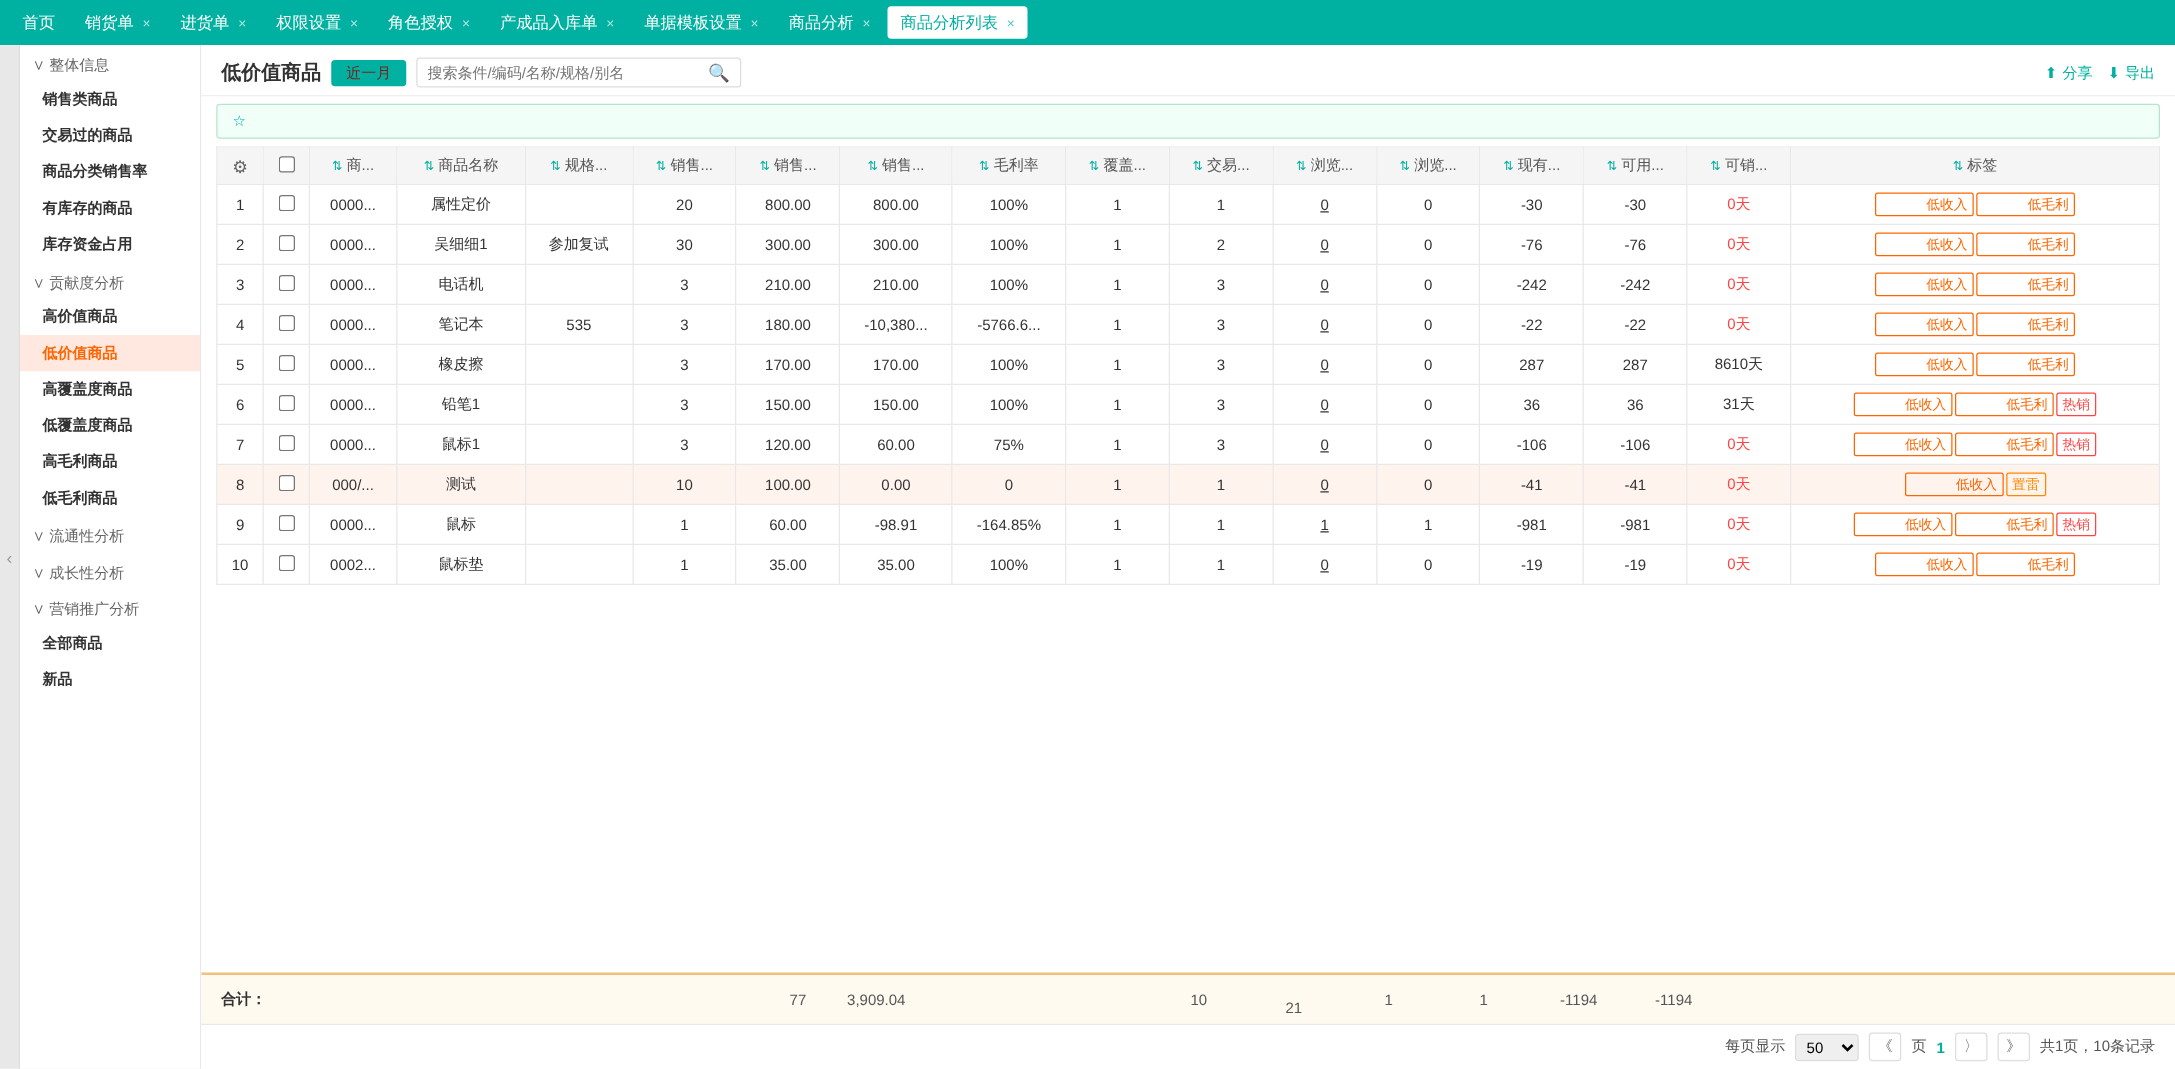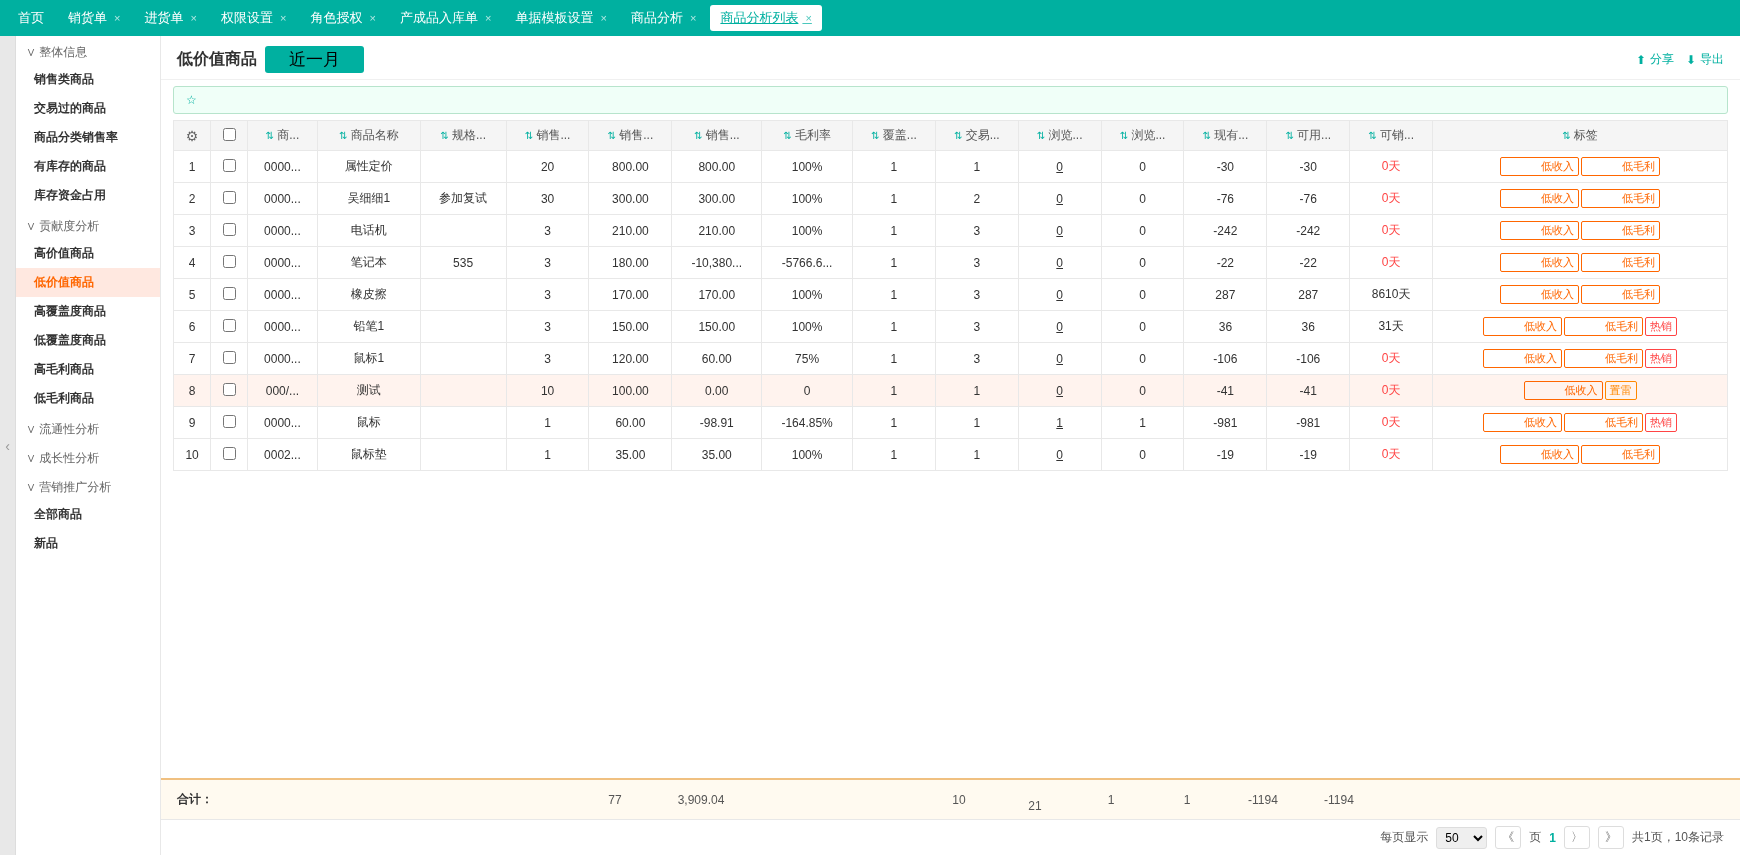--- a/index.html
+++ b/index.html
@@ -15,21 +15,21 @@
       gap: 4px;
     }
     .nav-item {
       color: #fff;
       padding: 4px 10px;
       cursor: pointer;
       border-radius: 3px;
       white-space: nowrap;
       font-size: 13px;
     }
-    .nav-item.active { background: #fff; color: #00b0a0; text-decoration: underline; }
+    .nav-item.active { background: #fff; color: #00b0a0; }
     .nav-item .close-x { margin-left: 4px; font-size: 11px; opacity: 0.7; }
 
     
     .main-layout {
       display: flex;
       height: calc(100vh - 36px);
     }
 
     
     .sidebar {
@@ -73,24 +73,24 @@
       gap: 8px;
       border-bottom: 1px solid #f0f0f0;
     }
     .page-title {
       font-size: 16px;
       font-weight: bold;
       color: #333;
     }
     .filter-tag {
       background: #00b0a0;
-      color: #000000;
+      color: #7f1d1d;
       border-radius: 3px;
-      padding: 2px 24px;
-      font-size: 17px;
+      padding: 2px 12px;
+      font-size: 12px;
       cursor: pointer;
     }
     .search-box {
       display: flex;
       align-items: center;
       border: 1px solid #ddd;
       border-radius: 3px;
       padding: 3px 8px;
       gap: 4px;
       flex: 1;
@@ -282,20 +282,24 @@
       <div class="sidebar-group-title">∨ 营销推广分析</div>
       <div class="sidebar-item">全部商品</div>
       <div class="sidebar-item">新品</div>
     </div>
 
   <div class="content-area">
 
     <div class="page-header">
       <span class="page-title">低价值商品</span>
       <span class="filter-tag">近一月</span>
+      <div class="search-box">
+        <input type="text" placeholder="搜索条件/编码/名称/规格/别名" style="">
+        <span style="color:#00b0a0;font-size:14px;">🔍</span>
+      </div>
       <div class="header-actions">
         <span>⬆ <span>分享</span></span>
         <span>⬇ <span>导出</span></span>
       </div>
     </div>
 
     <div class="notice-bar">
       <span class="notice-icon">☆</span>
     </div>
 
@@ -513,21 +517,21 @@
               <td><span style="color: rgb(255, 68, 68);">0天</span></td>
               <td><span class="tag-badge tag-low-income">低收入</span><span class="tag-badge tag-low-income">低毛利</span></td>
             </tr>
           </tbody>
         </table>
     </div>
 
     <div class="table-footer" id="table-footer">
   <span class="footer-label">合计：</span>
   <div style="flex:0 0 340px;"></div>
-  <span style="min-width:60px;text-align:center;">77</span>
+  <span style="min-width:60px;text-align:right;">77</span>
   <span style="min-width:80px;text-align:center;">3,909.04</span>
   <span style="min-width:80px;text-align:center;"></span>
   <span style="min-width:60px;text-align:center;"></span>
   <span style="min-width:60px;text-align:center;">10</span>
   <span style="min-width:60px;text-align:center;margin-top:13px;">21</span>
   <span style="min-width:60px;text-align:center;">1</span>
   <span style="min-width:60px;text-align:center;">1</span>
   <span style="min-width:60px;text-align:center;">-1194</span>
   <span style="min-width:60px;text-align:center;">-1194</span>
 </div>

